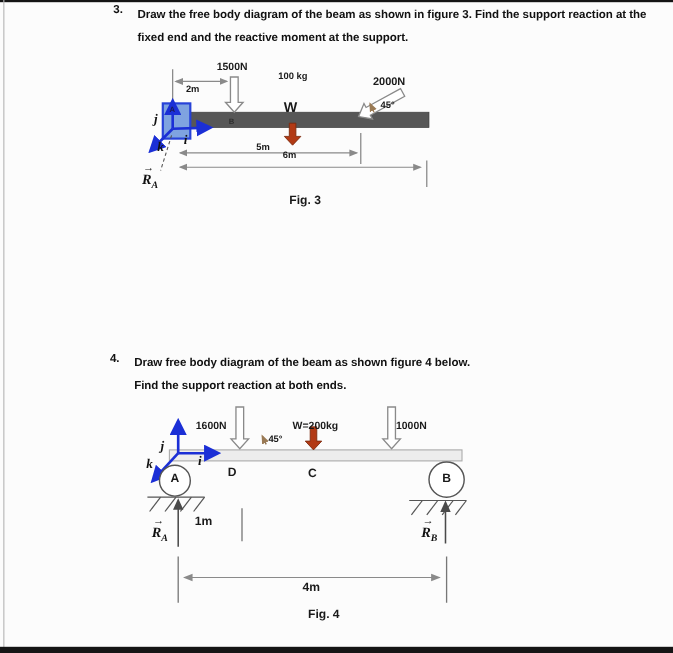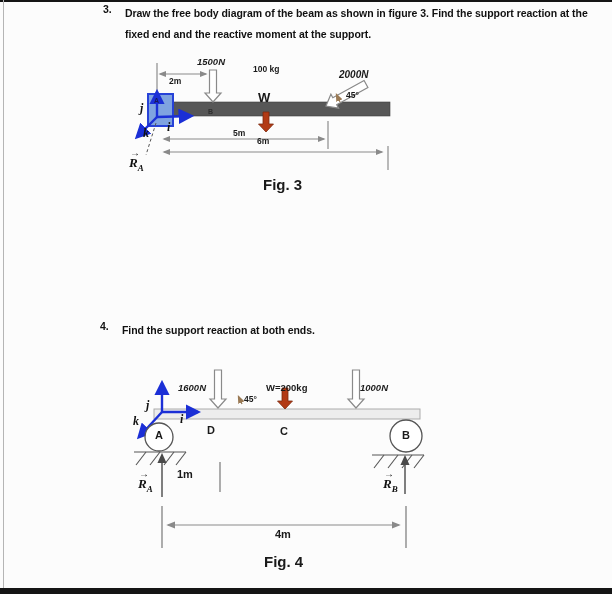--- a/index.html
+++ b/index.html
@@ -13,26 +13,26 @@
   .page { position:absolute; left:0; top:0; width:612px; height:594px; }
   .bar-top { position:absolute; left:0; top:0; width:612px; height:2px; background:#151515; }
   .bar-bottom { position:absolute; left:0; top:588px; width:612px; height:6px; background:#151515; }
   .edge-left { position:absolute; left:3px; top:0; width:1px; height:594px; background:#b5b5b5; }
 
   .problem { position:absolute; color:#111; font-size:10.5px; font-weight:bold; letter-spacing:-0.05px; }
   .prob-num { position:absolute; left:0; top:0; }
   .prob-lines { position:absolute; left:22px; top:0; width:490px; line-height:21px; }
 
   .lbl { position:absolute; color:#1a1a1a; font-weight:bold; white-space:nowrap; }
-  .f-big { font-size:9.5px; font-style:italic; }          
+  .f-big { font-size:9.5px; }          
   .f-dim { font-size:8.5px; }                              
   .f-dim2 { font-size:11px; }                              
   .f-w  { font-size:13px; }
   .f-pt { font-size:11px; }
-  .f-cap { font-size:15px; }
+  .f-cap { font-size:11px; }
   .axis { position:absolute; font-family:"Liberation Serif", serif; font-style:italic; font-weight:bold; font-size:12px; color:#111; }
   .beam-pt { position:absolute; font-size:7px; font-weight:bold; color:#2e2e2e; }
   .blk-pt { position:absolute; font-size:7px; font-weight:bold; color:#1a1a57; }
 
   .vec { position:absolute; font-family:"Liberation Serif", serif; font-weight:bold; font-style:italic; font-size:13px; color:#111; }
   .vec .vec-arrow { position:absolute; top:-8px; left:1px; font-size:10px; font-style:normal; }
   .vec sub { font-size:9px; font-style:italic; }
 
   svg.canvas { position:absolute; left:0; top:0; }
 </style>
@@ -47,20 +47,21 @@
     <span class="prob-num">3.</span>
     <div class="prob-lines">
       <div>Draw the free body diagram of the beam as shown in figure 3. Find the support reaction at the</div>
       <div>fixed end and the reactive moment at the support.</div>
     </div>
   </div>
 
   <div class="problem" style="left:100px; top:320px; width:505px;">
     <span class="prob-num">4.</span>
     <div class="prob-lines">
+      <div>Draw free body diagram of the beam as shown figure 4 below.</div>
       <div>Find the support reaction at both ends.</div>
     </div>
   </div>
 
   <svg class="canvas" width="612" height="594" viewBox="0 0 612 594">
     <defs>
       <marker id="m-blue" viewBox="0 0 10 10" refX="8" refY="5" markerWidth="6.5" markerHeight="6.5" orient="auto-start-reverse">
         <path d="M0,0 L10,5 L0,10 z" fill="#1b2fd6"></path>
       </marker>
       <marker id="m-gray" viewBox="0 0 10 10" refX="8" refY="5" markerWidth="8" markerHeight="8" orient="auto-start-reverse">
@@ -175,16 +176,16 @@
   <span class="lbl f-dim2" style="left:280px; top:425px;">C</span>
   <span class="lbl f-pt" style="left:155px; top:429px;">A</span>
   <span class="lbl f-pt" style="left:402px; top:429px;">B</span>
   <span class="axis" style="left:146px; top:398px;">j</span>
   <span class="axis" style="left:133px; top:414px;">k</span>
   <span class="axis" style="left:180px; top:412px;">i</span>
   <span class="lbl f-dim2" style="left:177px; top:468px;">1m</span>
   <span class="vec" style="left:138px; top:476px;"><span class="vec-arrow">→</span><span>R</span><sub>A</sub></span>
   <span class="vec" style="left:383px; top:476px;"><span class="vec-arrow">→</span><span>R</span><sub>B</sub></span>
   <span class="lbl f-dim2" style="left:275px; top:528px;">4m</span>
-  <span class="lbl f-cap" style="left:264px; top:553px;">Fig. 4</span>
+  <span class="lbl f-cap" style="left:280px; top:553px;">Fig. 4</span>
 
   <div class="bar-bottom"></div>
 </div>
 
 </body></html>

